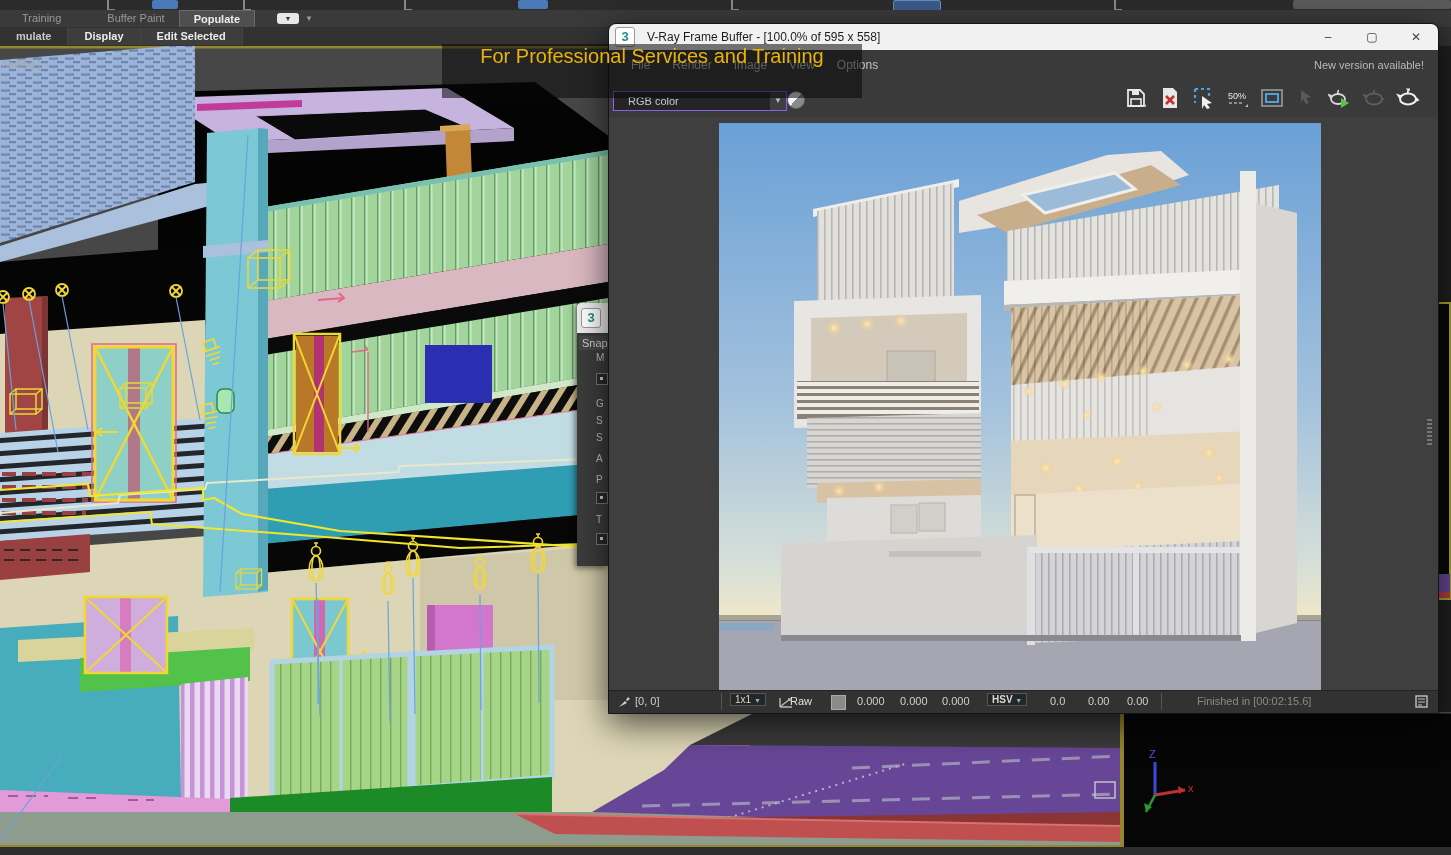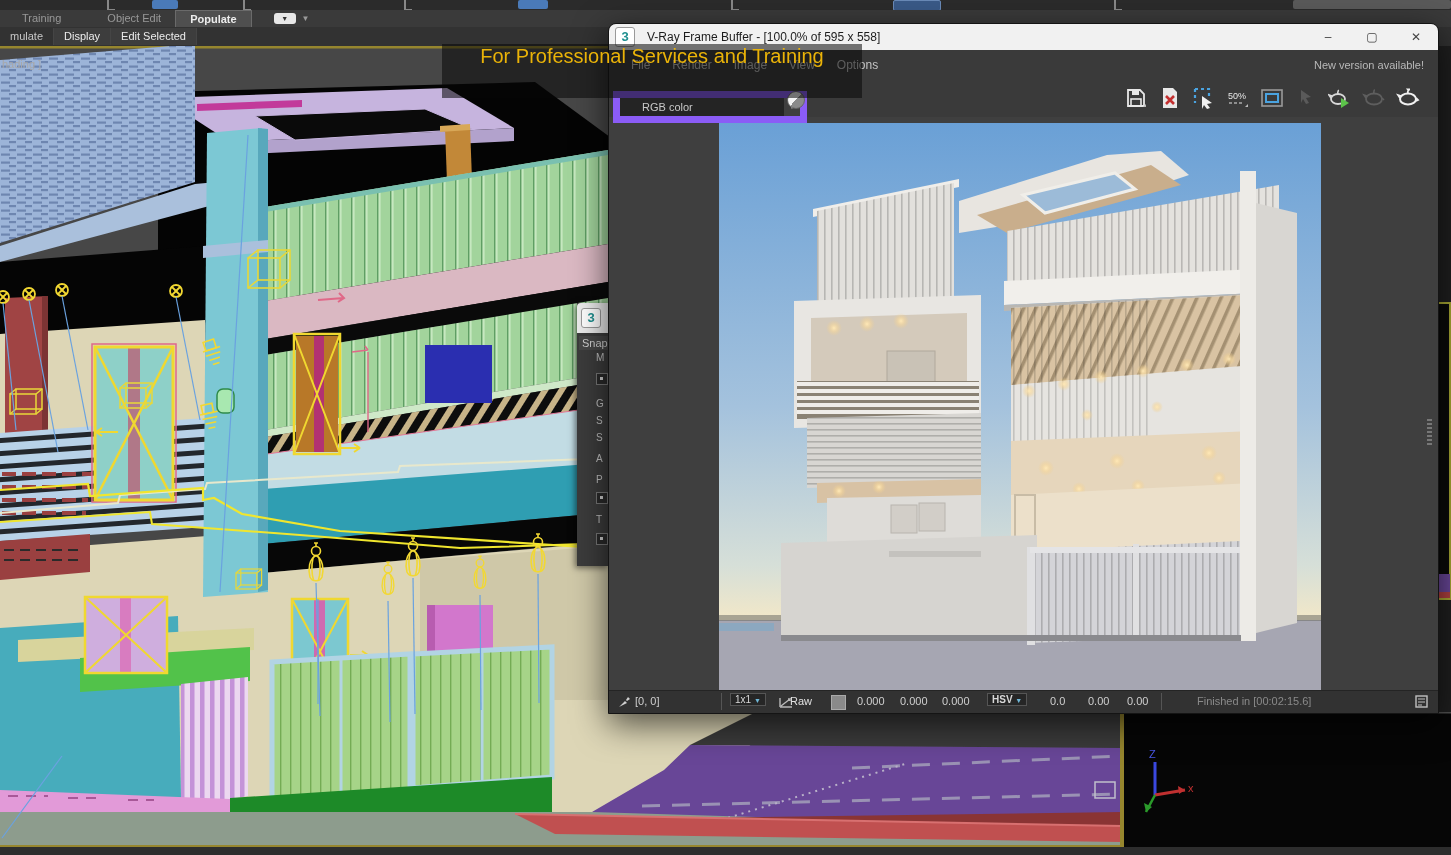--- a/index.html
+++ b/index.html
@@ -11,21 +11,21 @@
   .frag{position:absolute;top:0;height:9px;border-radius:2px;}
   #ribbon-tabs{left:0;top:10px;width:1451px;height:17px;background:#3a3a3a;z-index:2;
     display:flex;align-items:center;font-size:11px;color:#989898;}
   .rtab{padding:1px 14px;height:15px;line-height:15px;}
   .rtab.active{background:#4f4f4f;color:#ececec;border:1px solid #6a6a6a;border-bottom:none;font-weight:bold;}
   #ribbon-dd{margin-left:22px;display:flex;align-items:center;gap:6px;}
   #ribbon-dd .pill{width:22px;height:11px;background:#e8e8e8;border-radius:3px;display:flex;align-items:center;justify-content:center;color:#333;font-size:7px;}
   #ribbon-dd .caret{color:#9a9a9a;font-size:8px;}
   #ribbon-row2{left:0;top:27px;width:1451px;height:19px;background:#323232;z-index:2;
     display:flex;align-items:center;font-size:11px;color:#c8c8c8;}
-  .r2item{padding:0 10px;height:17px;line-height:17px;border-right:1px solid #454545;}
+  .r2item{padding:0 16px;height:17px;line-height:17px;border-right:1px solid #454545;font-weight:bold;}
   .r2item.bright{color:#ececec;background:#3d3d3d;}
   #vp-label{left:2px;top:58px;z-index:2;font-size:11px;color:#a8a8a8;}
   
   #snap-dialog{left:577px;top:303px;width:32px;height:263px;background:#3c3c3c;z-index:3;
     box-shadow:-2px 2px 6px rgba(0,0,0,.5);}
   #snap-titlebar{position:absolute;left:0;top:0;width:32px;height:30px;background:#ececec;border-radius:4px 0 0 0;}
   .max-icon{position:absolute;width:18px;height:18px;background:#fff;border:1px solid #9a9a9a;border-radius:3px;
     color:#1f8f8f;font-weight:bold;font-size:13px;text-align:center;line-height:18px;}
   #snap-tab{position:absolute;left:2px;top:33px;font-size:11px;color:#d0d0d0;background:#474747;padding:1px 3px;}
   .snap-letter{position:absolute;left:19px;font-size:10px;color:#c0c0c0;}
@@ -37,22 +37,22 @@
   #vfb-titlebar{position:absolute;left:0;top:0;right:0;height:26px;background:#f1f1f1;
     border-radius:7px 7px 0 0;display:flex;align-items:center;}
   #vfb-title{font-size:12px;color:#1c1c1c;margin-left:8px;}
   #vfb-winbtns{margin-left:auto;display:flex;}
   .winbtn{width:44px;height:26px;text-align:center;line-height:26px;font-size:12px;color:#444;}
   #vfb-menubar{position:absolute;left:0;top:26px;right:0;height:29px;background:#3a3a3a;
     border-bottom:1px solid #2e2e2e;display:flex;align-items:center;font-size:12px;color:#c4c4c4;}
   .vmenu{margin-left:22px;}
   #new-version{margin-left:auto;margin-right:14px;font-size:11px;color:#b8b8b8;}
   #vfb-toolbar{position:absolute;left:0;top:55px;right:0;height:38px;background:#3a3a3a;}
-  #rgb-dd{position:absolute;left:4px;top:12px;width:158px;height:18px;background:#242424;border:7px solid #8b5cf6;
-    font-size:11px;color:#c8c8c8;line-height:18px;padding-left:22px;}
+  #rgb-dd{position:absolute;left:4px;top:12px;width:158px;height:18px;background:#242424;border:1px solid #8b5cf6;
+    font-size:11px;color:#c8c8c8;line-height:18px;padding-left:14px;}
   #rgb-dd .dd-arrow{position:absolute;right:0;top:0;width:16px;height:18px;background:#3f3f3f;color:#bbb;
     font-size:8px;text-align:center;line-height:18px;}
   #sphere-icon{position:absolute;left:178px;top:12px;width:16px;height:16px;border-radius:50%;
     background:linear-gradient(135deg,#f4f4f4 0 50%,#8a8a8a 50% 100%);border:1px solid #666;}
   #vfb-icons{position:absolute;right:18px;top:7px;display:flex;gap:10px;}
   .tico{width:24px;height:24px;}
   #vfb-image{position:absolute;left:110px;top:99px;width:602px;height:567px;background:#101010;}
   #vfb-status{position:absolute;left:0;top:666px;right:0;height:22px;background:#323232;border-top:1px solid #242424;
     font-size:11px;color:#cfcfcf;text-align:center;}
   #vfb-status .seg{position:absolute;top:4px;}
@@ -320,21 +320,21 @@
     <div class="frag" style="left:1293px;width:158px;background:#5a5a5a;"></div>
     <div class="frag" style="left:107px;width:6px;border-left:2px solid #888;border-bottom:2px solid #888;background:none;border-radius:0;"></div>
     <div class="frag" style="left:243px;width:6px;border-left:2px solid #888;border-bottom:2px solid #888;background:none;border-radius:0;"></div>
     <div class="frag" style="left:404px;width:6px;border-left:2px solid #888;border-bottom:2px solid #888;background:none;border-radius:0;"></div>
     <div class="frag" style="left:731px;width:6px;border-left:2px solid #888;border-bottom:2px solid #888;background:none;border-radius:0;"></div>
     <div class="frag" style="left:1114px;width:6px;border-left:2px solid #888;border-bottom:2px solid #888;background:none;border-radius:0;"></div>
   </div>
 
   <div id="ribbon-tabs" class="abs">
     <div class="rtab" style="margin-left:8px;">Training</div>
-    <div class="rtab" style="margin-left:18px;">Object Edit</div>
+    <div class="rtab" style="margin-left:18px;">Buffer Paint</div>
     <div class="rtab active">Populate</div>
     <div id="ribbon-dd">
       <span class="pill">▼</span>
       <span class="caret">▼</span>
     </div>
   </div>
 
   <div id="ribbon-row2" class="abs">
     <div class="r2item">mulate</div>
     <div class="r2item bright">Display</div>

